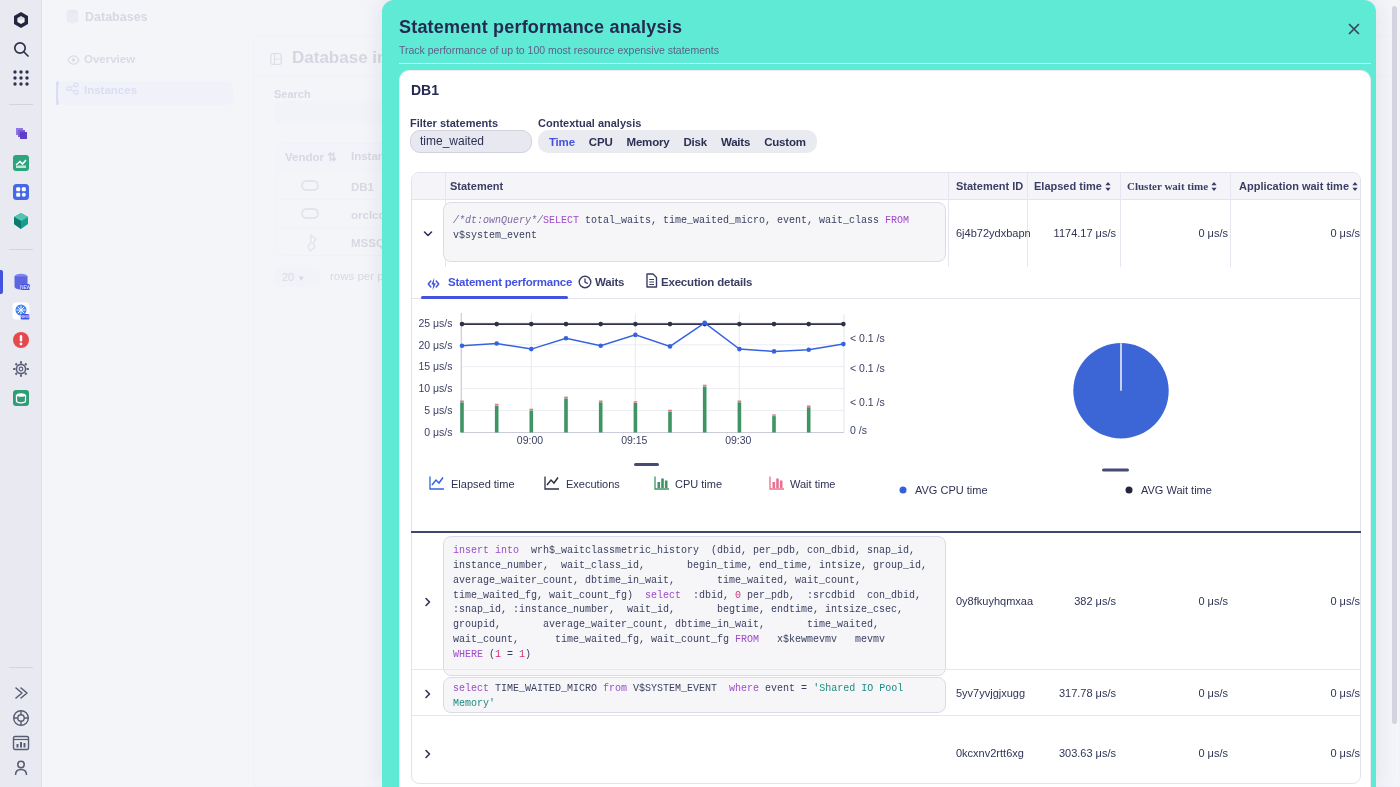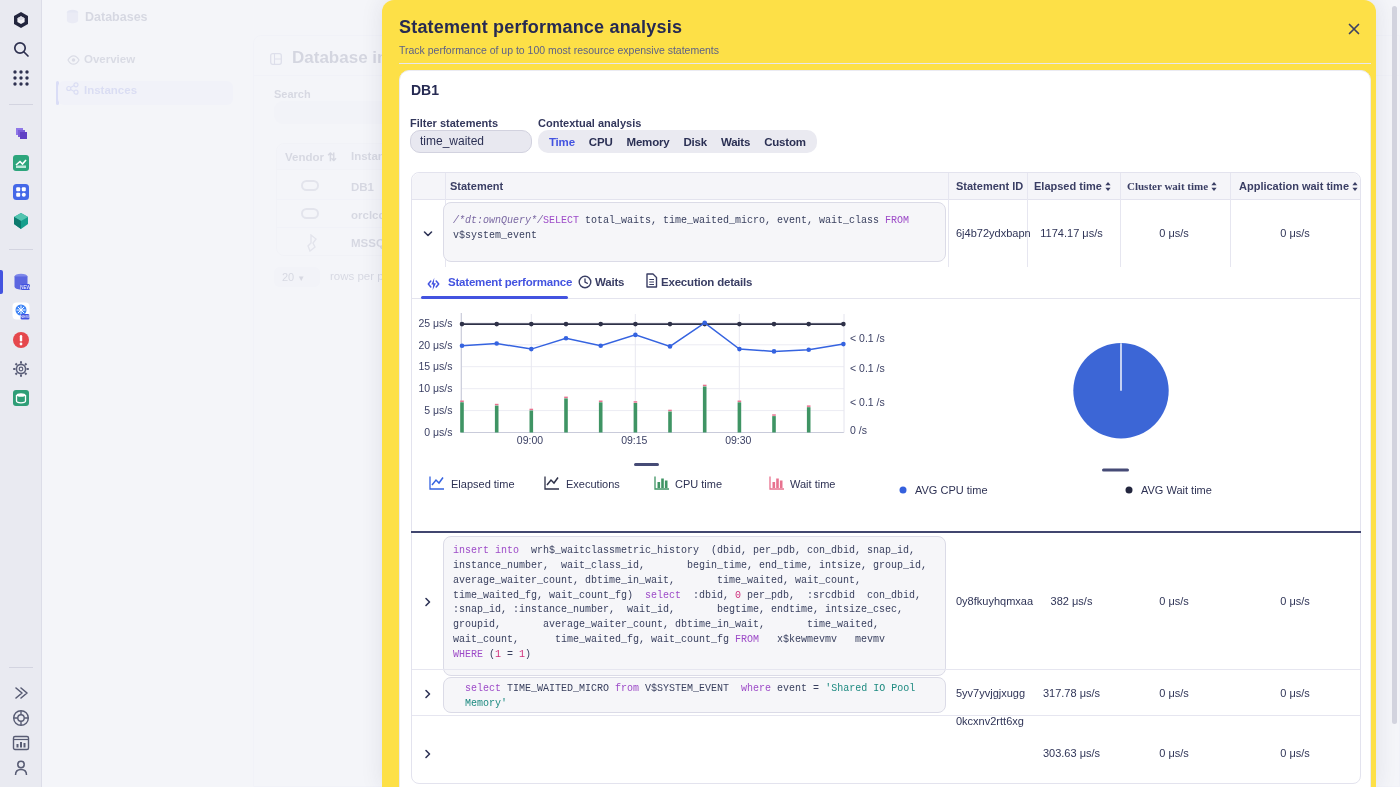--- a/index.html
+++ b/index.html
@@ -5,39 +5,39 @@
   * { margin:0; padding:0; box-sizing:border-box; }
   html,body { width:1400px; height:787px; overflow:hidden; font-family:"Liberation Sans",sans-serif; background:#fff; position:relative; }
   
   #rail { position:absolute; left:0; top:0; width:42px; height:787px; background:#e9eaf1; border-right:1px solid #dcdde8; z-index:5; }
   .ric { position:absolute; left:12px; width:18px; height:18px; }
   .rdiv { position:absolute; left:9px; width:24px; height:1px; background:#d3d4e0; }
   
   #bgpage { position:absolute; left:42px; top:0; right:0; height:787px; background:#fdfdfe; }
   #dim { position:absolute; left:42px; top:0; right:0; height:787px; background:rgba(242,243,248,0.85); z-index:2; }
   
-  #modal { position:absolute; left:382px; top:0; width:994px; height:787px; background:#fde047; border-radius:12px 12px 0 0; box-shadow:0 0 22px rgba(35,38,80,.10); z-index:10; }
+  #modal { position:absolute; left:382px; top:0; width:994px; height:787px; background:#5eead4; border-radius:12px 12px 0 0; box-shadow:0 0 22px rgba(35,38,80,.10); z-index:10; }
   #mhead { position:absolute; left:17px; right:5px; top:0; height:64px; border-bottom:1px solid #e7e7ef; }
   #mtitle { position:absolute; left:0; top:17px; font-size:18px; font-weight:bold; color:#262a52; letter-spacing:.2px; }
   #msub { position:absolute; left:0; top:44px; font-size:10.5px; color:#5d6187; }
   #mclose { position:absolute; right:8px; top:20px; width:18px; height:18px; }
   #card { position:absolute; left:17px; right:5px; top:70px; height:760px; background:#fff; border:1px solid #ebebf2; border-radius:10px; }
   #db1 { position:absolute; left:11px; top:11px; font-size:14px; font-weight:bold; color:#262a52; }
   .flabel { position:absolute; top:46px; font-size:11px; font-weight:bold; color:#33375c; }
   #finput { position:absolute; left:10px; top:59px; width:122px; height:23px; background:#e8e8f0; border:1px solid #d2d2df; border-radius:10px; font-size:12px; color:#2b3054; line-height:21px; padding-left:9px; }
   #seg { position:absolute; left:138px; top:59px; height:23px; background:#eaeaf1; border-radius:10px; display:flex; align-items:center; padding:0 4px; }
   .seg-it { font-size:11.5px; font-weight:bold; color:#2b3054; padding:0 7px; letter-spacing:-0.2px; }
   .seg-on { color:#4353e0; }
   
   #tbl { position:absolute; left:11px; top:101px; width:950px; height:612px; border:1px solid #e3e3ee; border-radius:8px; background:#fff; }
   .hsep { position:absolute; top:0; bottom:0; width:1px; background:#e6e6f0; }
   #thead { position:absolute; left:0; top:0; right:0; height:27px; background:#f5f5f9; border-bottom:1px solid #e3e3ee; border-radius:8px 8px 0 0; }
   .th { position:absolute; top:0; height:27px; line-height:27px; font-size:11px; font-weight:bold; color:#3a3e64; white-space:nowrap; }
   .cell { position:absolute; font-size:11px; color:#2f3457; }
-  .num { text-align:center; }
+  .num { text-align:right; }
   .codebox { position:absolute; background:#f6f6f9; border:1px solid #dbdbe7; border-radius:8px; font-family:"Liberation Mono",monospace; font-size:10px; line-height:14.86px; color:#383f5e; white-space:pre; overflow:hidden; }
   .kw { color:#9d4bc8; } .cm { color:#7a68a2; font-style:italic; } .str { color:#1d8a80; } .nm { color:#cf2f7b; } .fn { color:#3465cc; }
   .chev { position:absolute; left:8px; width:16px; height:16px; }
   .rsep { position:absolute; left:0; right:0; height:1px; background:#e6e6f0; }
   
   #tabs { position:absolute; left:0; right:0; top:94px; height:32px; border-bottom:1px solid #e4e4ee; }
   .tab { position:absolute; top:9px; font-size:11.5px; font-weight:bold; color:#3a3e64; letter-spacing:-0.2px; white-space:nowrap; }
   #tabul { position:absolute; left:9px; top:29px; width:147px; height:2.5px; background:#4353e0; border-radius:2px; }
 </style>
 </head>
@@ -383,31 +383,31 @@
 <span class="kw">WHERE</span> (<span class="nm">1</span> = <span class="nm">1</span>)</div>
       <div class="cell" style="left:544px;top:422px;text-align:center;">0y8fkuyhqmxaa</div>
       <div class="cell num" style="left:615px;top:422px;width:89px;">382 μs/s</div>
       <div class="cell num" style="left:708px;top:422px;width:108px;">0 μs/s</div>
       <div class="cell num" style="left:818px;top:422px;width:130px;">0 μs/s</div>
       <div class="rsep" style="top:496px;"></div>
 
       <svg class="chev" style="top:513px;" viewBox="0 0 16 16">
           <path d="M6 4.5 L9.5 8 L6 11.5" fill="none" stroke="#2f3457" stroke-width="1.6" stroke-linecap="round" stroke-linejoin="round"></path>
         </svg>
-      <div class="codebox" style="left:31px;top:504px;width:503px;height:36px;padding:4px 0 0 21px;"><span class="kw">select</span> TIME_WAITED_MICRO <span class="kw">from</span> V$SYSTEM_EVENT  <span class="kw">where</span> event = <span class="str">'Shared IO Pool</span>
+      <div class="codebox" style="left:31px;top:504px;width:503px;height:36px;padding:4px 0 0 9px;"><span class="kw">select</span> TIME_WAITED_MICRO <span class="kw">from</span> V$SYSTEM_EVENT  <span class="kw">where</span> event = <span class="str">'Shared IO Pool</span>
 <span class="str">Memory'</span></div>
       <div class="cell" style="left:544px;top:514px;">5yv7yvjgjxugg</div>
       <div class="cell num" style="left:615px;top:514px;width:89px;">317.78 μs/s</div>
       <div class="cell num" style="left:708px;top:514px;width:108px;">0 μs/s</div>
       <div class="cell num" style="left:818px;top:514px;width:130px;">0 μs/s</div>
       <div class="rsep" style="top:542px;"></div>
 
       <svg class="chev" style="top:573px;" viewBox="0 0 16 16">
           <path d="M6 4.5 L9.5 8 L6 11.5" fill="none" stroke="#2f3457" stroke-width="1.6" stroke-linecap="round" stroke-linejoin="round"></path>
         </svg>
-      <div class="cell" style="left:544px;top:542px;">0kcxnv2rtt6xg</div>
+      <div class="cell" style="left:544px;top:574px;">0kcxnv2rtt6xg</div>
       <div class="cell num" style="left:615px;top:574px;width:89px;">303.63 μs/s</div>
       <div class="cell num" style="left:708px;top:574px;width:108px;">0 μs/s</div>
       <div class="cell num" style="left:818px;top:574px;width:130px;">0 μs/s</div>
     </div>
   </div>
 </div>
 <div style="position:absolute;left:1392px;top:6px;width:4.5px;height:718px;background:#d2d3de;border-radius:3px;z-index:20;"></div>
 
 </body></html>

